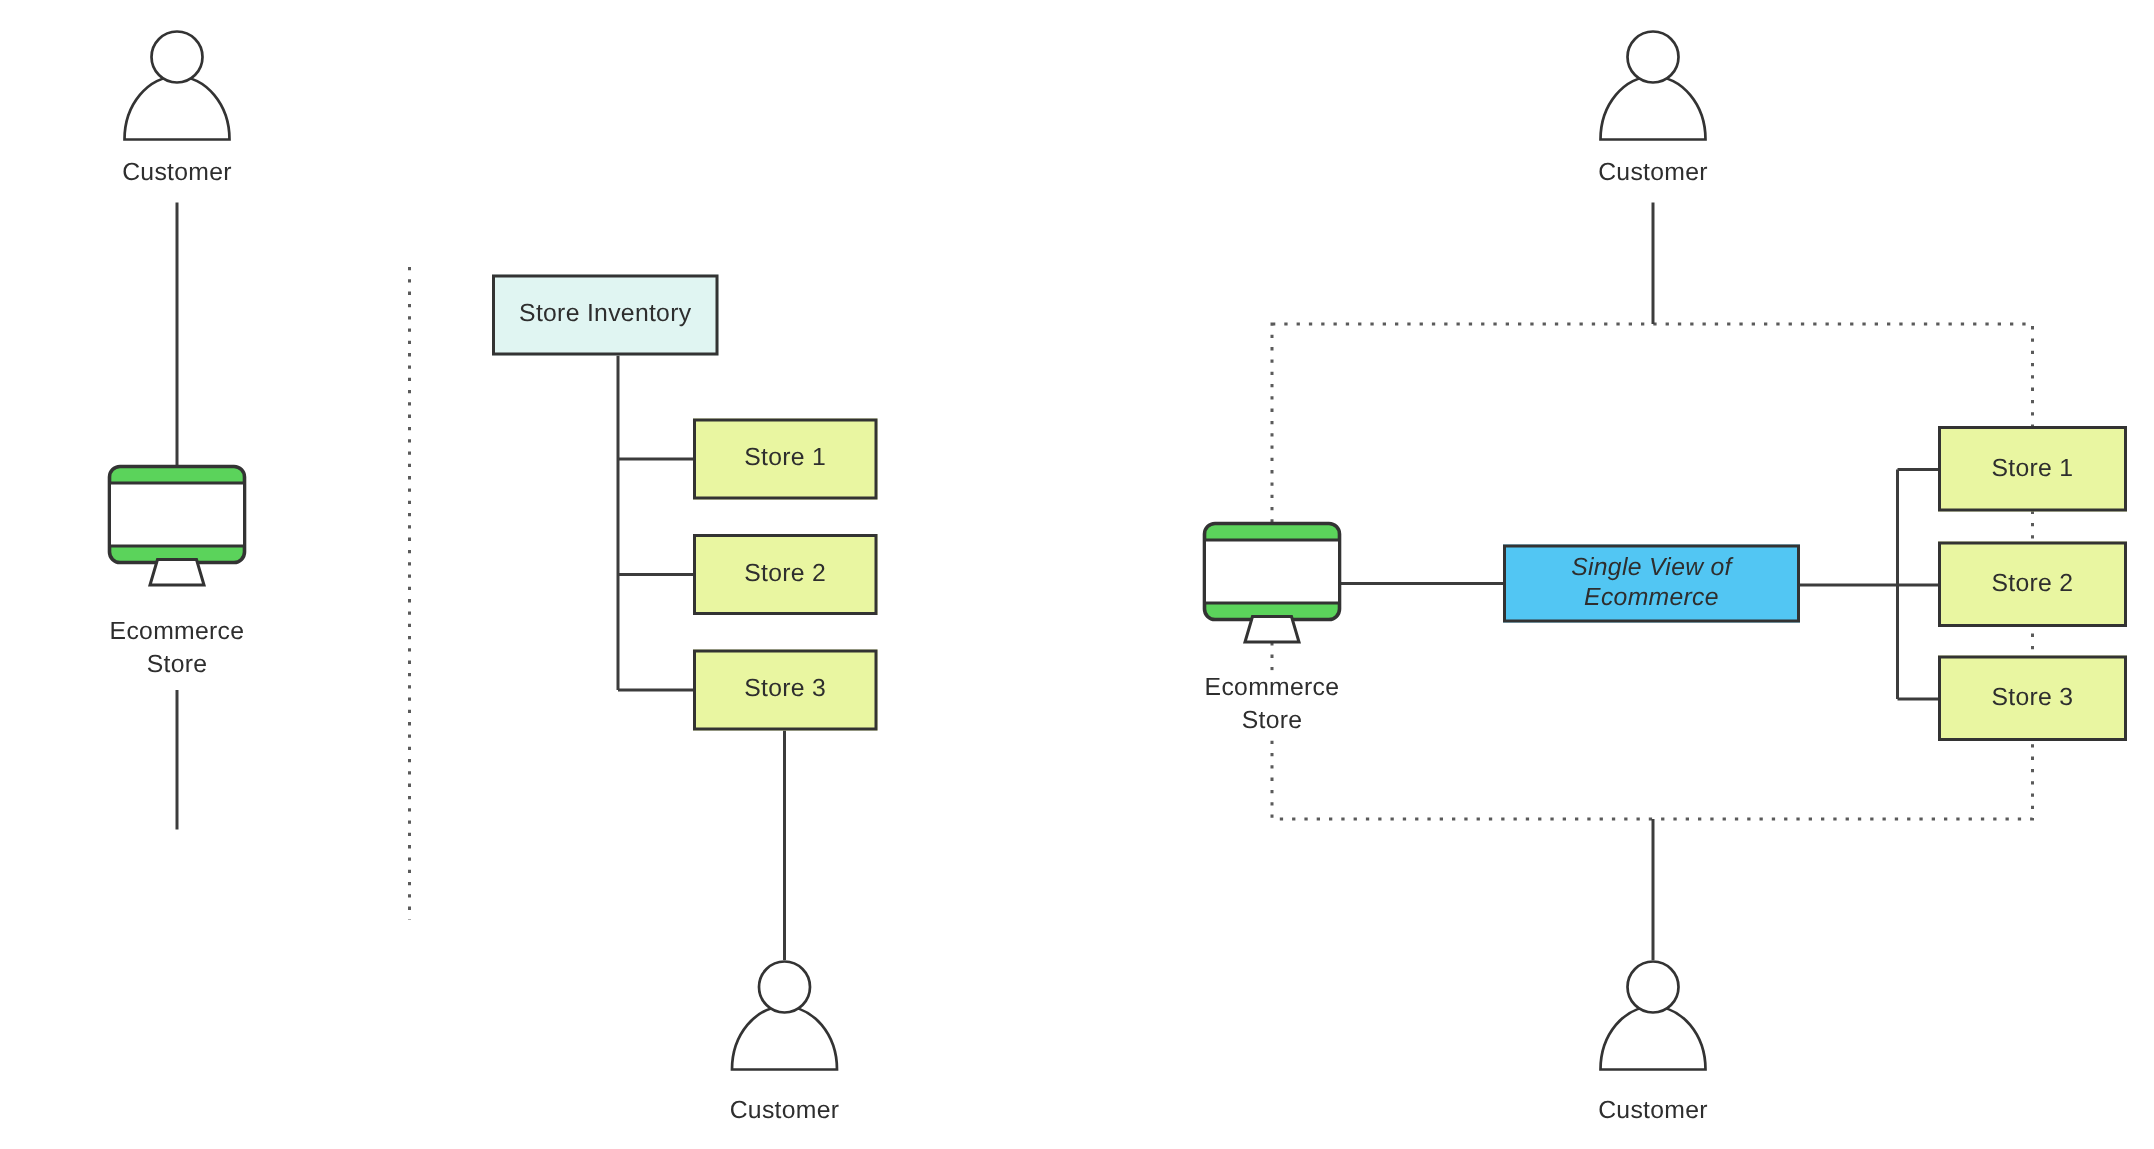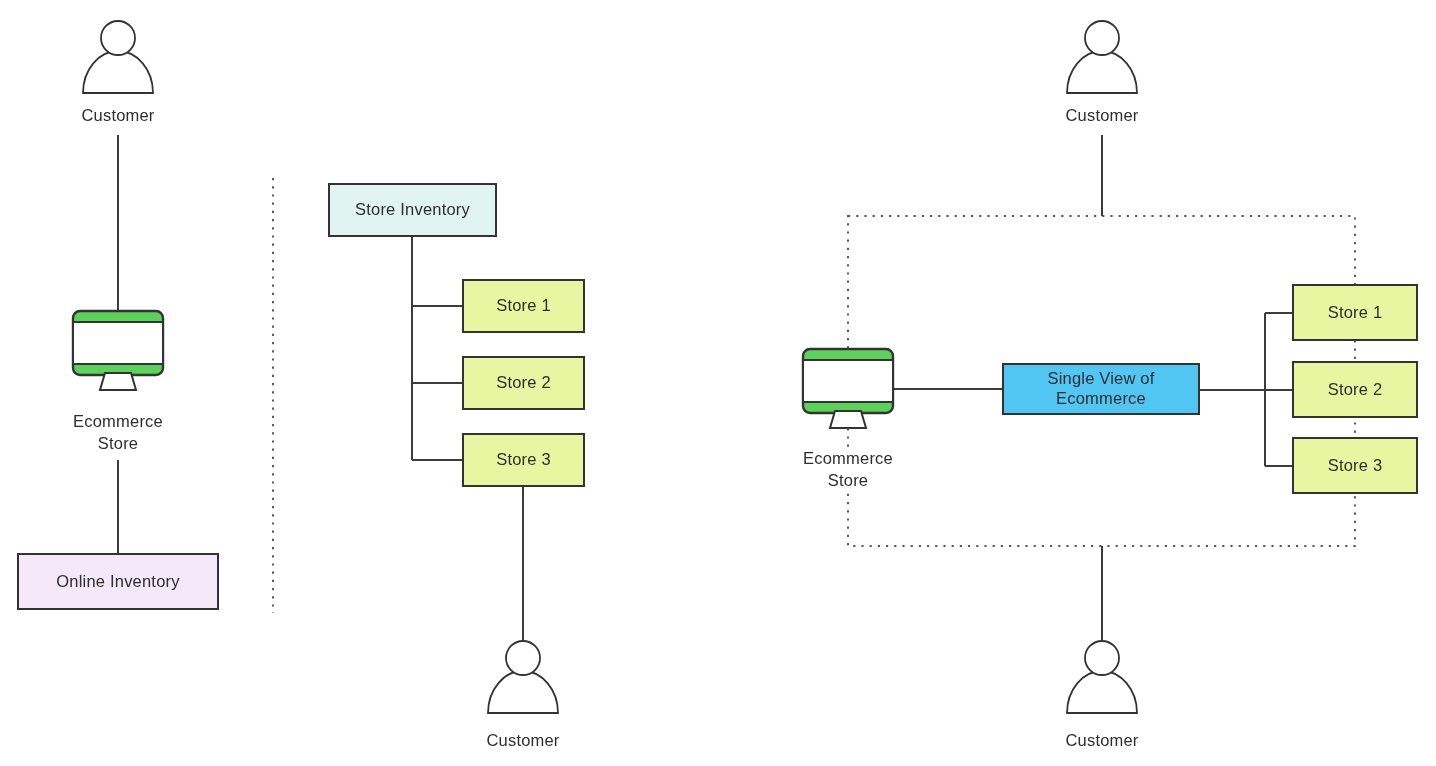--- a/index.html
+++ b/index.html
@@ -125,25 +125,22 @@
     <use href="#monitor-shape" transform="translate(802,348)"></use>
   </svg>
 
   <div class="caption" style="left:48px; top:104px;">Customer</div>
 
   <div class="caption" style="left:48px; top:410px;">
     <div>Ecommerce</div>
     <div>Store</div>
   </div>
 
-  <div class="node fill-lavender" style="left:17px; top:553px; width:202px; height:57px;">
-    <span>Online Inventory</span>
-  </div>
 
-  <div class="node fill-cyan" style="left:328px; top:183px; width:169px; height:54px;">
+  <div class="node fill-cyan" style="left:328px; top:183px; width:151px; height:54px;">
     <span>Store Inventory</span>
   </div>
 
   <div class="node fill-yellow" style="left:462px; top:279px; width:123px; height:54px;">
     <span>Store 1</span>
   </div>
   <div class="node fill-yellow" style="left:462px; top:356px; width:123px; height:54px;">
     <span>Store 2</span>
   </div>
   <div class="node fill-yellow" style="left:462px; top:433px; width:123px; height:54px;">
@@ -152,21 +149,21 @@
 
   <div class="caption" style="left:453px; top:729px;">Customer</div>
 
   <div class="caption" style="left:1032px; top:104px;">Customer</div>
 
   <div class="caption masked" style="left:788px; top:447px; width:120px;">
     <div>Ecommerce</div>
     <div>Store</div>
   </div>
 
-  <div class="node fill-blue" style="left:1002px; top:363px; width:198px; height:52px; flex-direction:column;">
+  <div class="node fill-blue" style="left:1002px; top:363px; width:198px; height:52px; flex-direction:column;font-style:italic;">
     <div>Single View of</div>
     <div>Ecommerce</div>
   </div>
 
   <div class="node fill-yellow" style="left:1292px; top:284px; width:126px; height:57px;">
     <span>Store 1</span>
   </div>
   <div class="node fill-yellow" style="left:1292px; top:361px; width:126px; height:57px;">
     <span>Store 2</span>
   </div>

